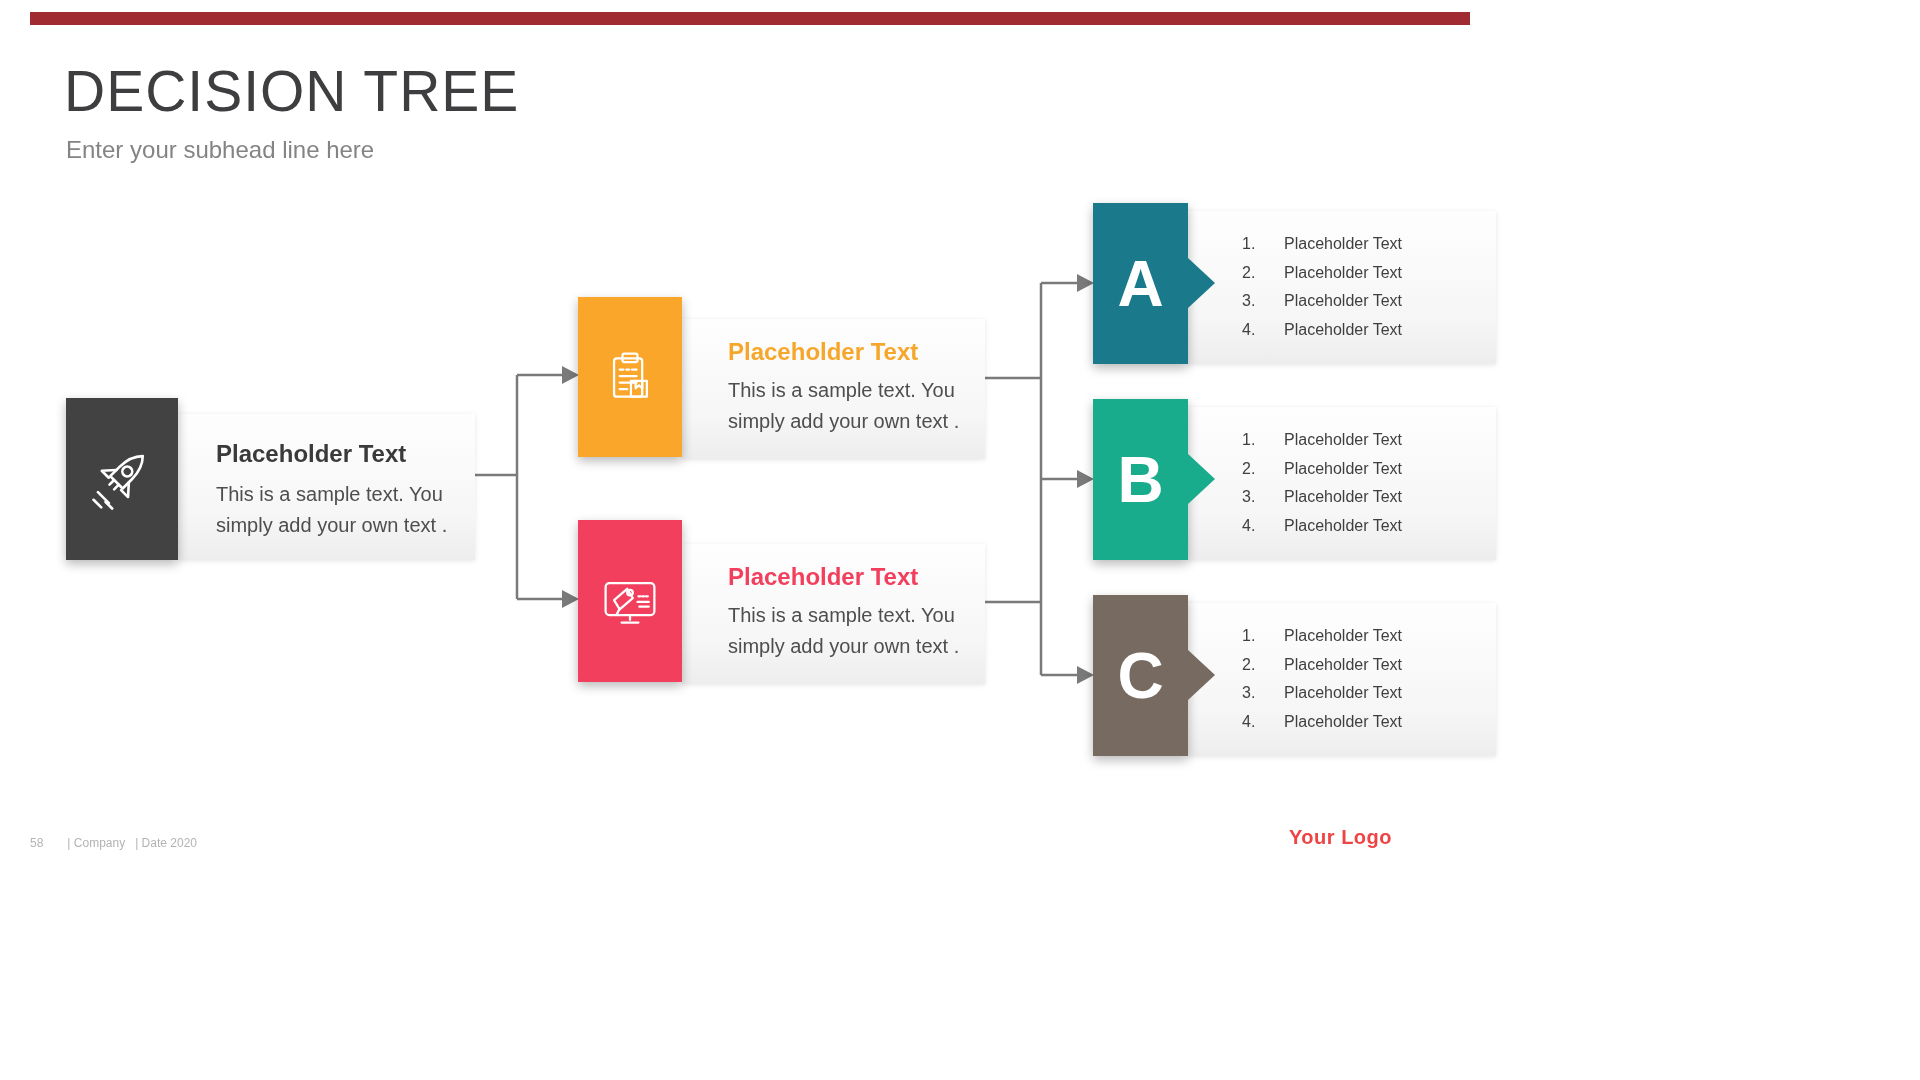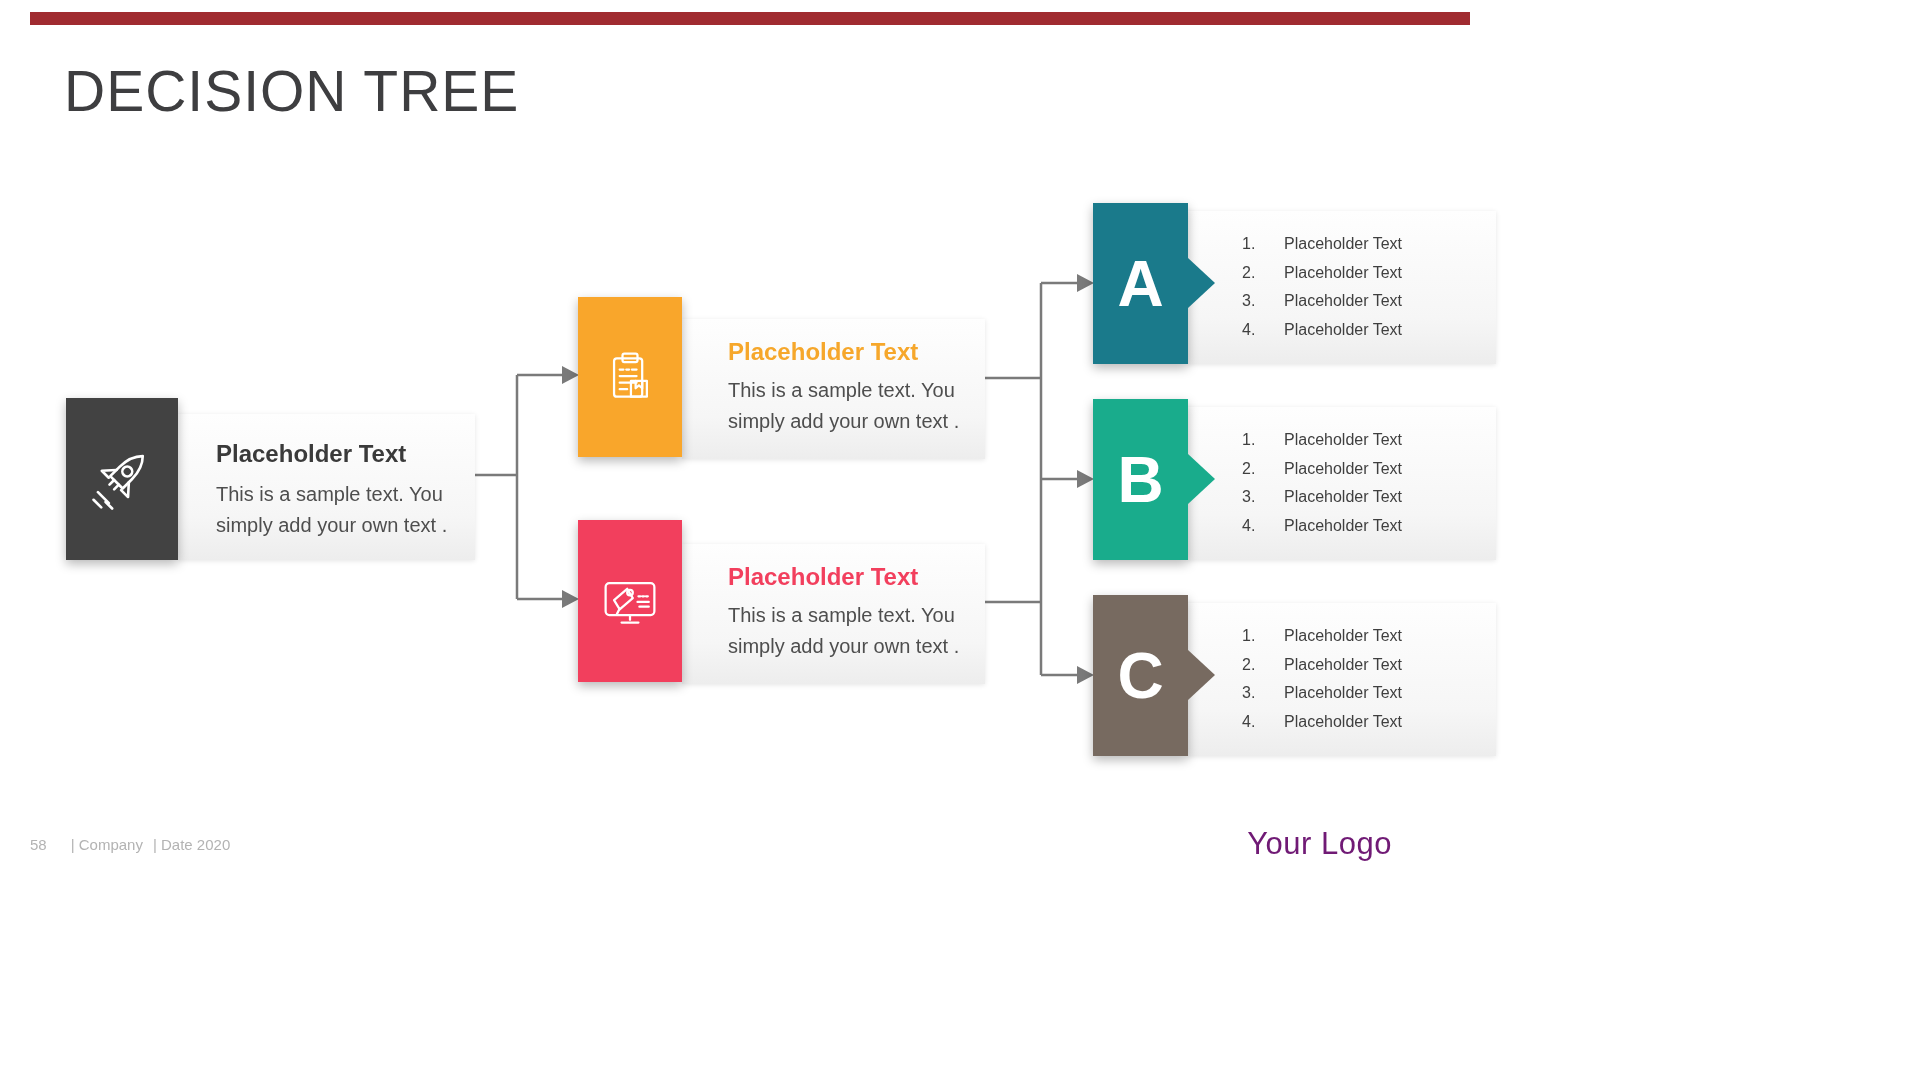--- a/index.html
+++ b/index.html
@@ -41,36 +41,37 @@
                  border-left:27px solid;}
   .outcome-panel{left:1186px;width:310px;height:153px;padding-top:19px;box-sizing:border-box;}
   .outcome-panel.o0{top:199px;}
   .outcome-panel.o1{top:395px;}
   .outcome-panel.o2{top:591px;}
   .list-row{padding-left:56px;line-height:28.6px;font-size:16px;color:#3F3F3F;}
   .list-num{display:inline-block;width:42px;}
 
   .connectors{position:absolute;left:0;top:0;pointer-events:none;}
 
-  .footer-left{position:absolute;left:30px;top:824px;font-size:15px;color:#B3B3B3;}
+  .footer-left{position:absolute;left:30px;top:824px;font-size:12px;color:#B3B3B3;}
   .footer-page{margin-right:24px;}
   .footer-company{margin-right:10px;}
-  .logo{position:absolute;right:424px;top:814px;font-size:31px;font-weight:normal;
-        letter-spacing:0.5px;color:#701a75;}
+  .logo{position:absolute;right:424px;top:814px;font-size:20px;font-weight:bold;
+        letter-spacing:0.5px;color:#ef4444;}
 
   .icon-svg{stroke:#ffffff;fill:none;stroke-width:2.4;stroke-linecap:round;stroke-linejoin:round;}
 </style>
 </head>
 <body>
 
 <div class="slide">
 
   <div class="accent-bar" style="background-color: rgb(160, 43, 48);"></div>
 
   <div class="title">DECISION TREE</div>
+  <div class="subtitle">Enter your subhead line here</div>
 
   <svg class="connectors" width="1920" height="1080" viewBox="0 0 1920 1080">
     <path d="M475 463 H517 M517 363 V587 M517 363 H562 M517 587 H562
              M985 366 H1041 M985 590 H1041 M1041 271 V663
              M1041 271 H1077 M1041 467 H1077 M1041 663 H1077" stroke="#7A7A7A" stroke-width="2.5" fill="none"></path>
     <polygon points="562,354 579,363 562,372" fill="#7A7A7A"></polygon>
     <polygon points="562,578 579,587 562,596" fill="#7A7A7A"></polygon>
     <polygon points="1077,262 1094,271 1077,280" fill="#7A7A7A"></polygon>
     <polygon points="1077,458 1094,467 1077,476" fill="#7A7A7A"></polygon>
     <polygon points="1077,654 1094,663 1077,672" fill="#7A7A7A"></polygon>

